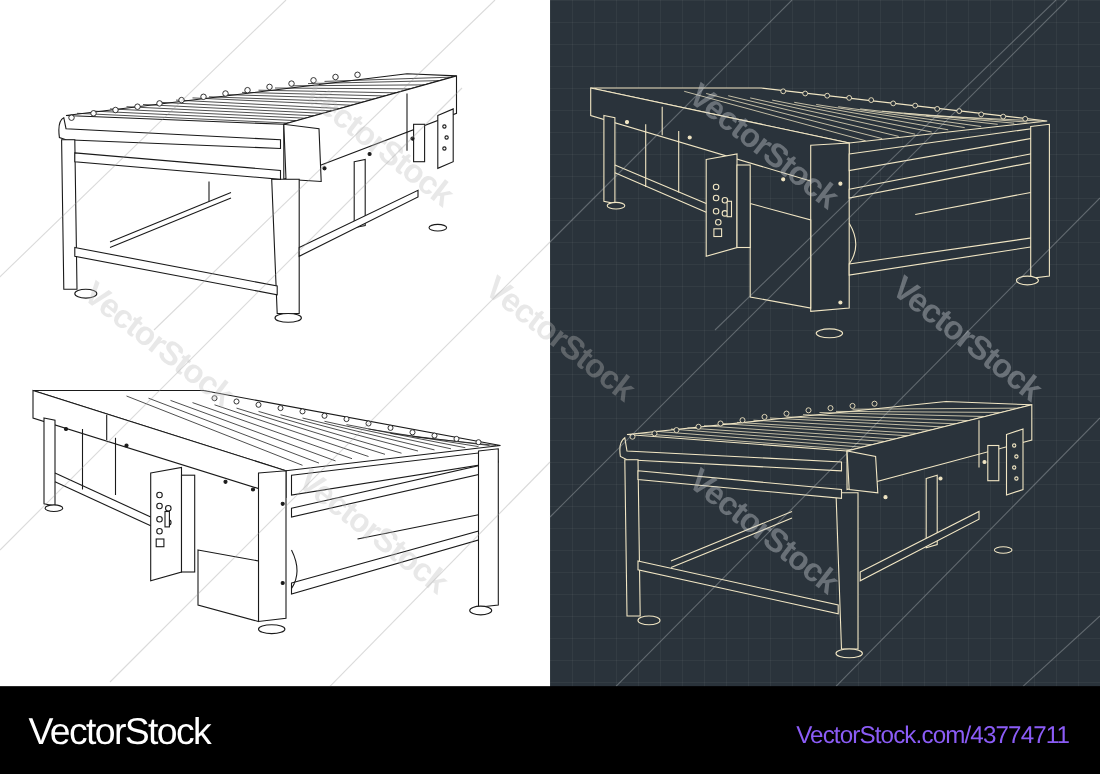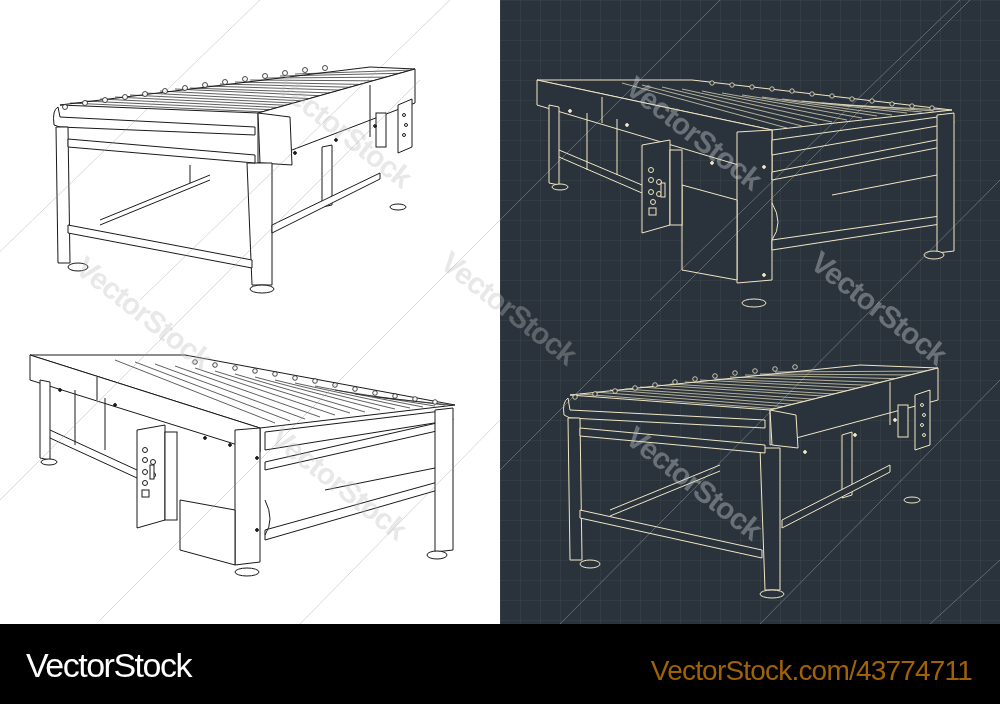--- a/index.html
+++ b/index.html
@@ -13,21 +13,21 @@
     background-size:20px 20px;}
   .drawing{position:absolute;}
   .drawing svg{display:block;overflow:visible;}
   .wm-layer{position:absolute;left:0;top:0;width:1000px;height:624px;pointer-events:none;overflow:hidden;}
   .wm-layer svg{position:absolute;left:0;top:0;}
   .wm{position:absolute;font-size:30px;font-weight:bold;letter-spacing:-1px;transform:rotate(38deg);transform-origin:left top;white-space:nowrap;}
   .wm.on-light{color:rgba(190,190,190,0.35);}
   .wm.on-dark{color:rgba(200,205,210,0.40);}
   .footer{position:absolute;left:0;top:624px;width:1000px;height:80px;background:#000;}
   .footer .brand{position:absolute;left:26px;top:22px;color:#fff;font-size:34px;letter-spacing:-1.5px;font-family:"Liberation Sans",sans-serif;}
-  .footer .url{position:absolute;right:28px;top:31px;color:#a16207;font-size:28px;letter-spacing:-0.8px;font-family:"Liberation Sans",sans-serif;}
+  .footer .url{position:absolute;right:28px;top:31px;color:#8b5cf6;font-size:22px;letter-spacing:-0.8px;font-family:"Liberation Sans",sans-serif;}
 </style>
 </head>
 <body>
 
 <div class="panel light">
 
   <div class="drawing" style="left:40px;top:55px;">
     <svg width="400" height="250" viewBox="0 0 400 250" fill="none" stroke="#1a1a1a" stroke-width="1">
 
       <polygon points="20,50 330,12 375,14 218,58" fill="#fff"></polygon>

